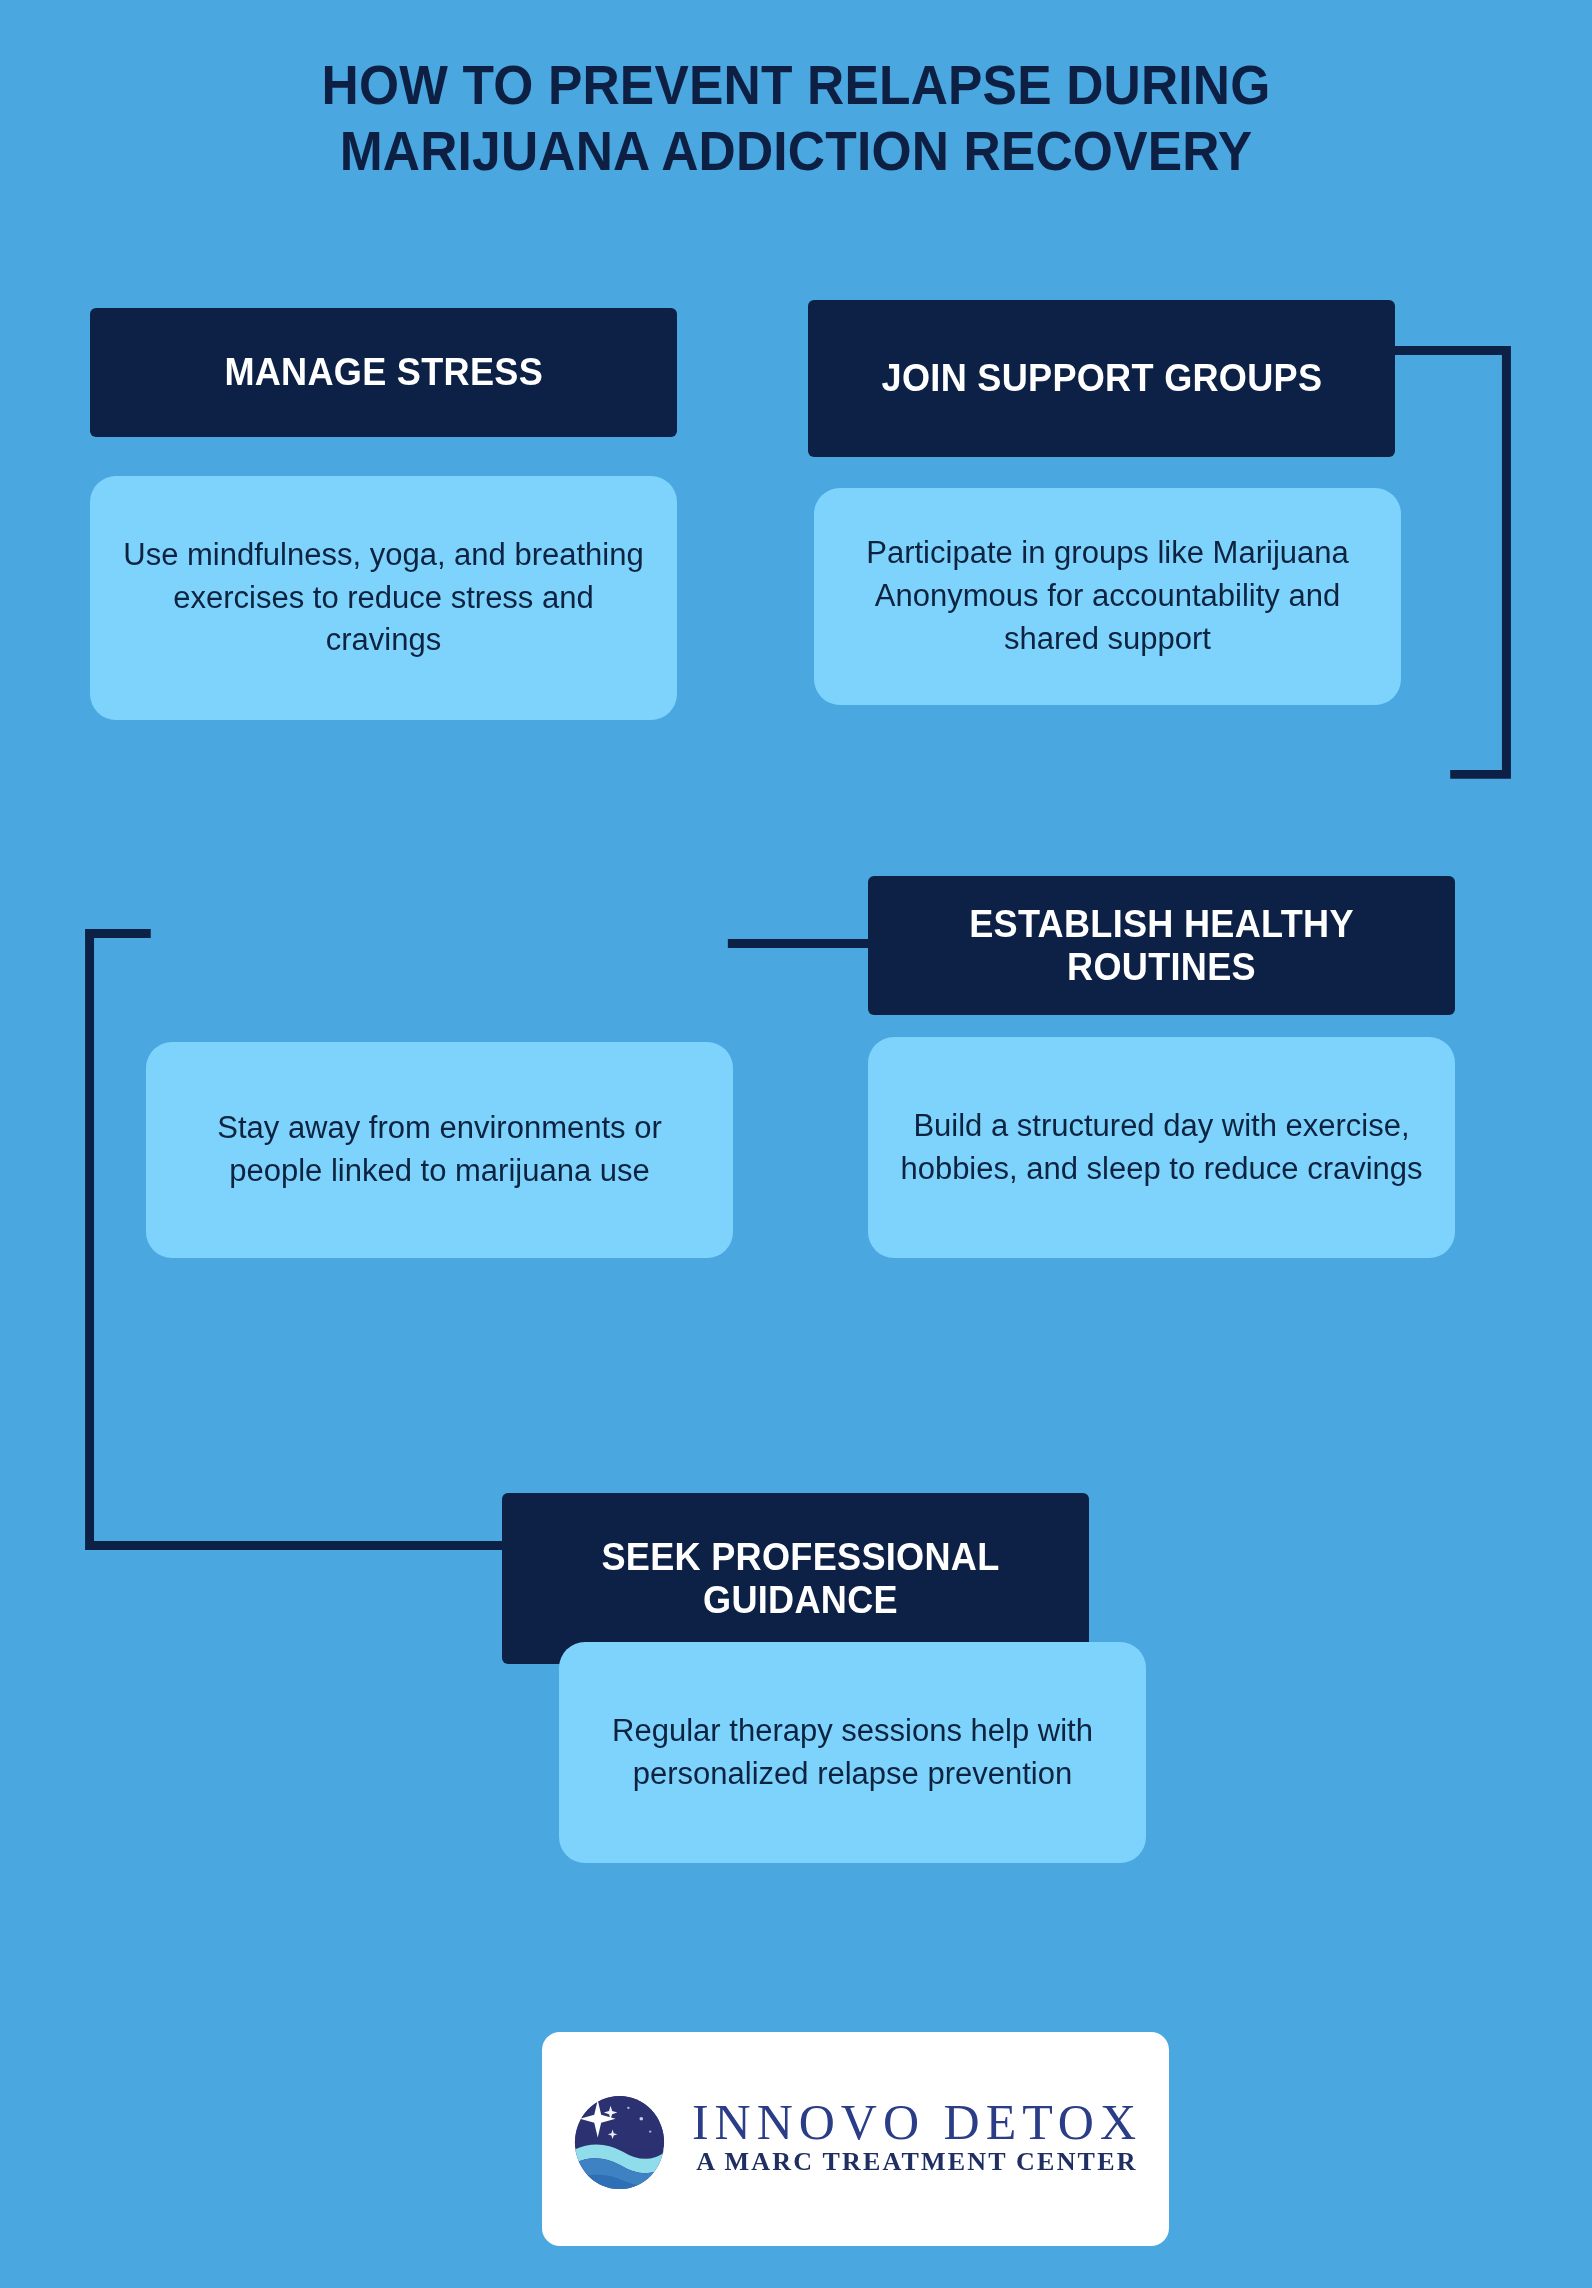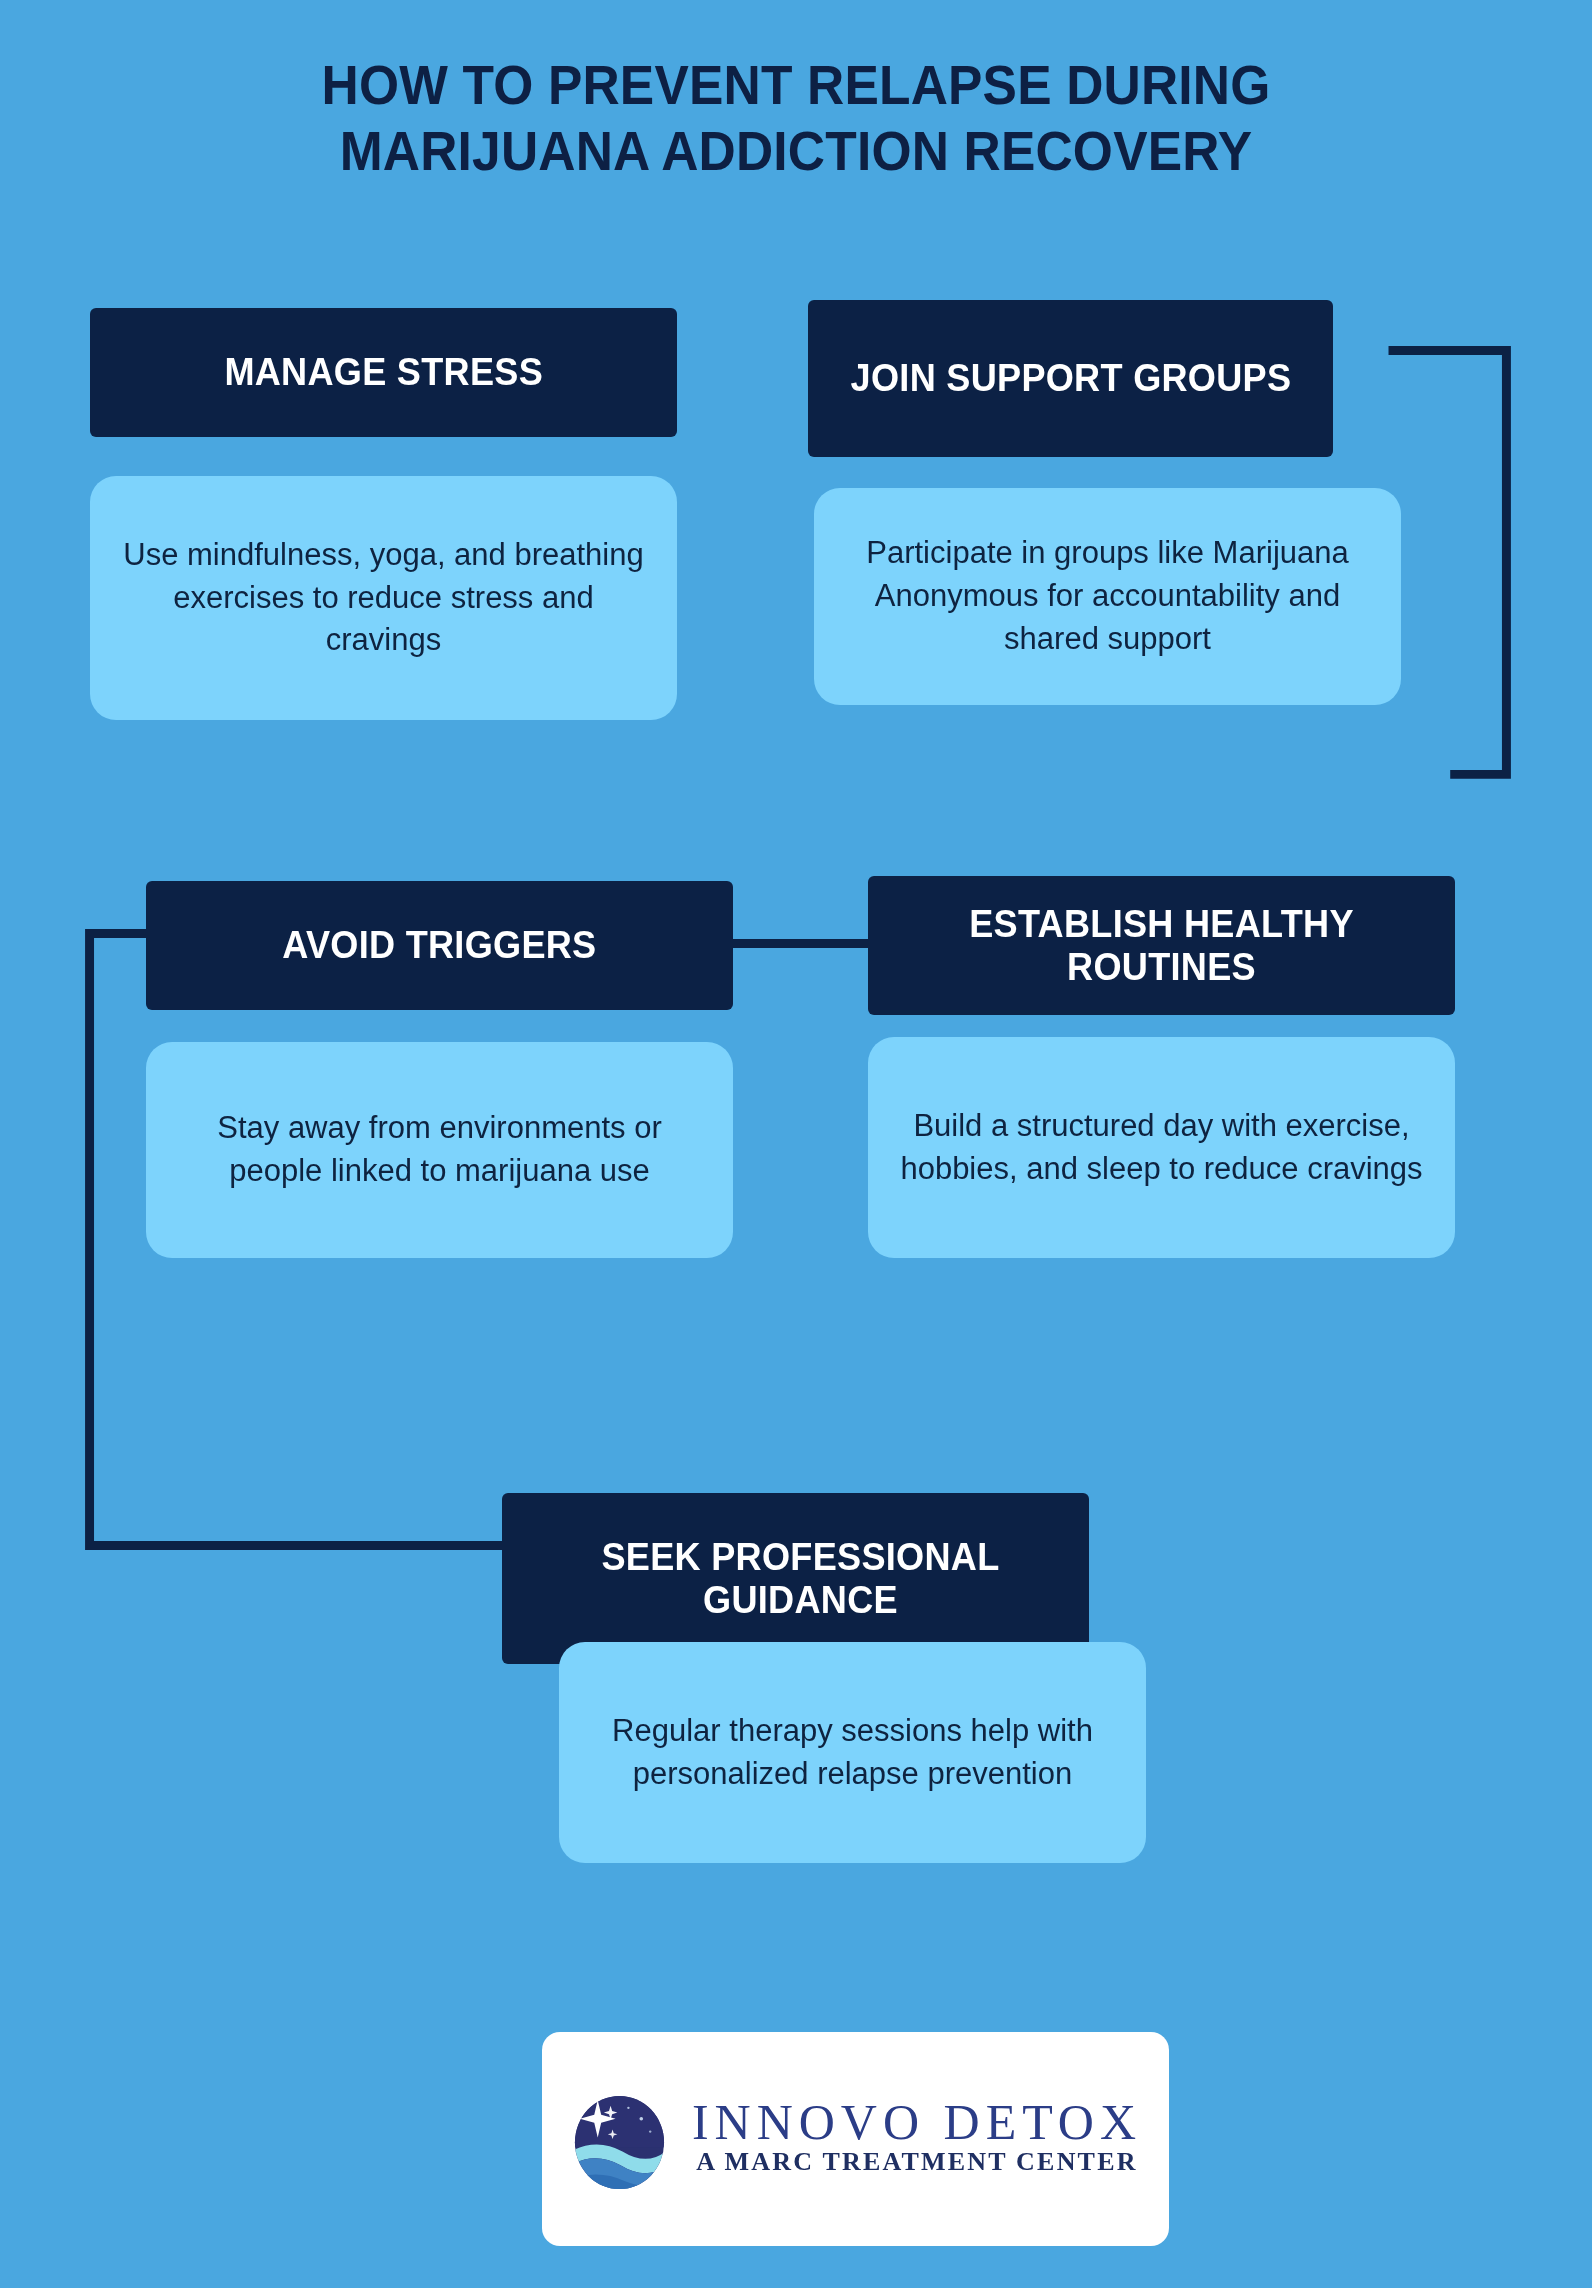--- a/index.html
+++ b/index.html
@@ -155,30 +155,27 @@
     </g>
   </svg>
 
   <div class="pill" style="left:90px; top:308px; width:587px; height:129px;">
     <span>MANAGE STRESS</span>
   </div>
   <div class="bodycard" style="left:90px; top:476px; width:587px; height:244px;">
     <span>Use mindfulness, yoga, and breathing exercises to reduce stress and cravings</span>
   </div>
 
-  <div class="pill" style="left:808px; top:300px; width:525px; height:157px;">
+  <div class="pill" style="left:808px; top:300px; width:587px; height:157px;">
     <span>JOIN SUPPORT GROUPS</span>
   </div>
   <div class="bodycard" style="left:814px; top:488px; width:587px; height:217px;">
     <span>Participate in groups like Marijuana Anonymous for accountability and shared support</span>
   </div>
 
-  <div class="pill" style="left:146px; top:881px; width:587px; height:129px;">
-    <span>AVOID TRIGGERS</span>
-  </div>
   <div class="bodycard" style="left:146px; top:1042px; width:587px; height:216px;">
     <span>Stay away from environments or people linked to marijuana use</span>
   </div>
 
   <div class="pill" style="left:868px; top:876px; width:587px; height:139px;">
     <span>ESTABLISH HEALTHY ROUTINES</span>
   </div>
   <div class="bodycard" style="left:868px; top:1037px; width:587px; height:221px;">
     <span>Build a structured day with exercise, hobbies, and sleep to reduce cravings</span>
   </div>

